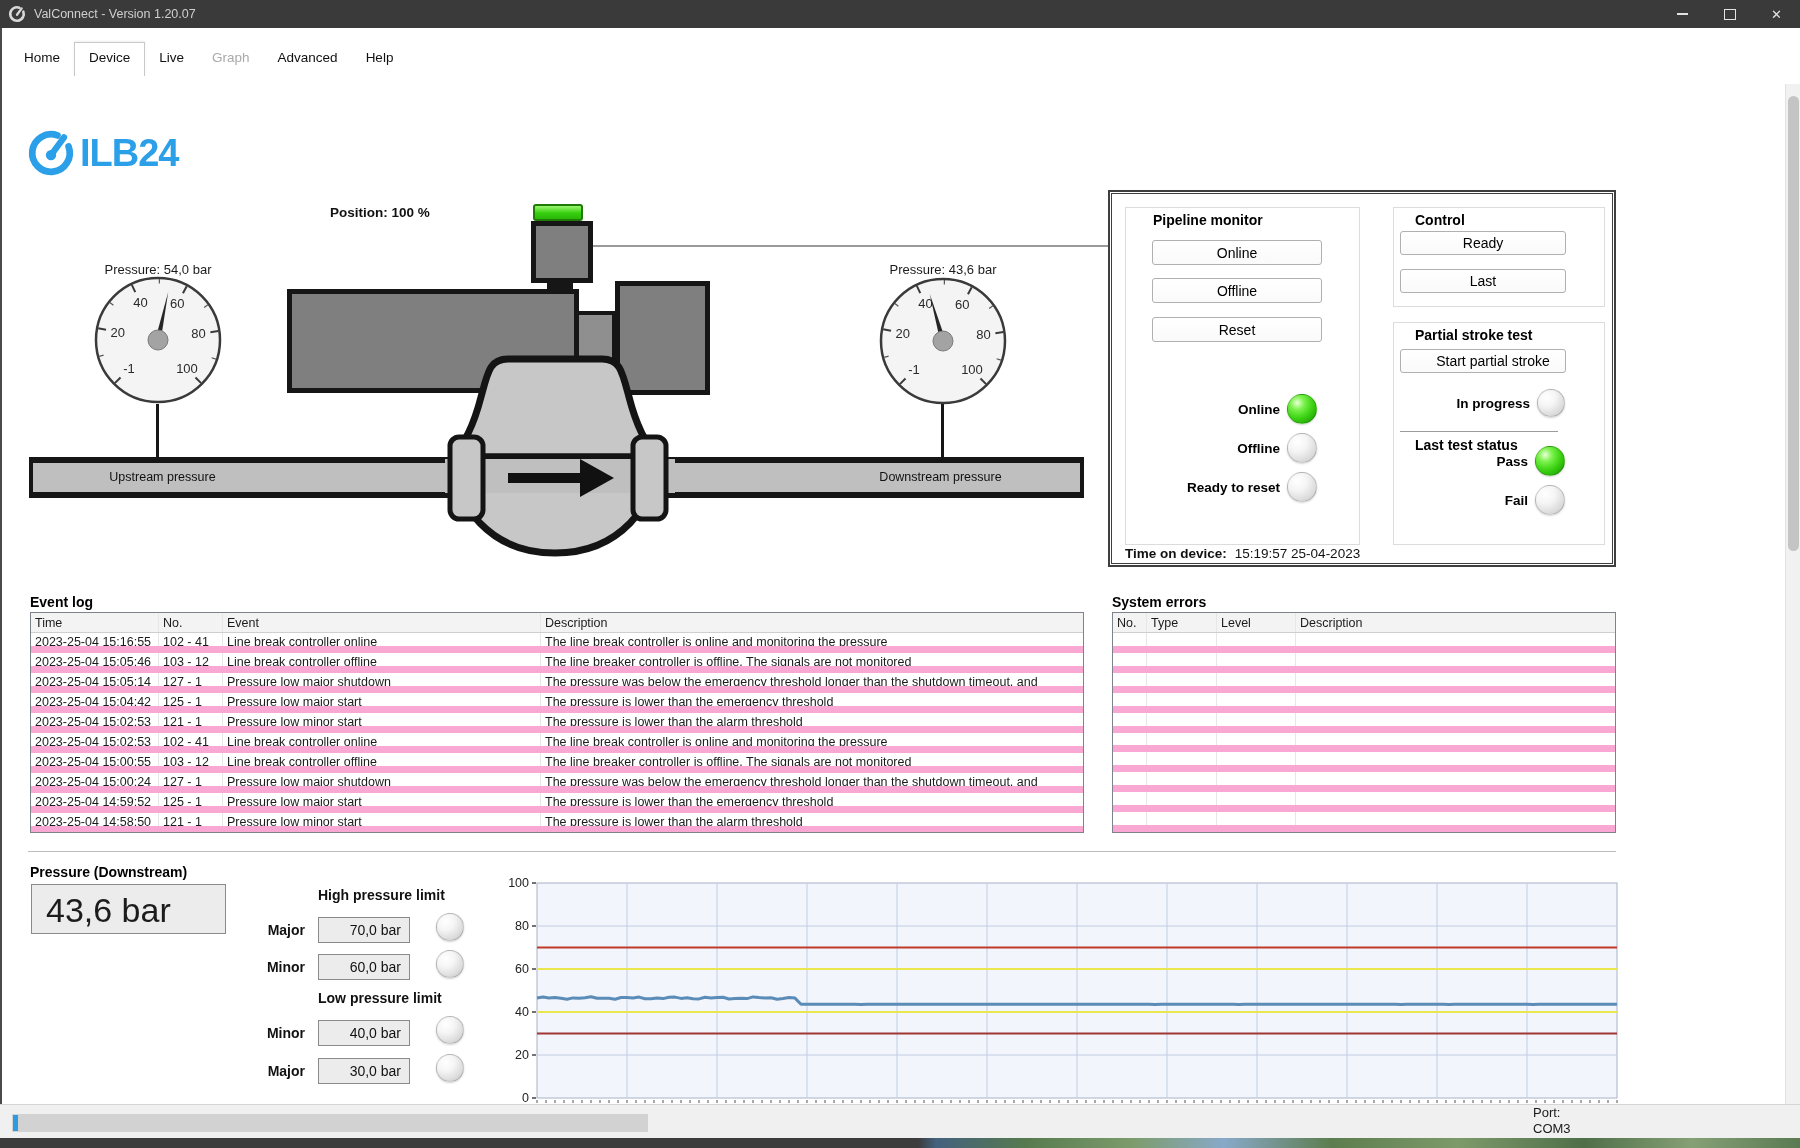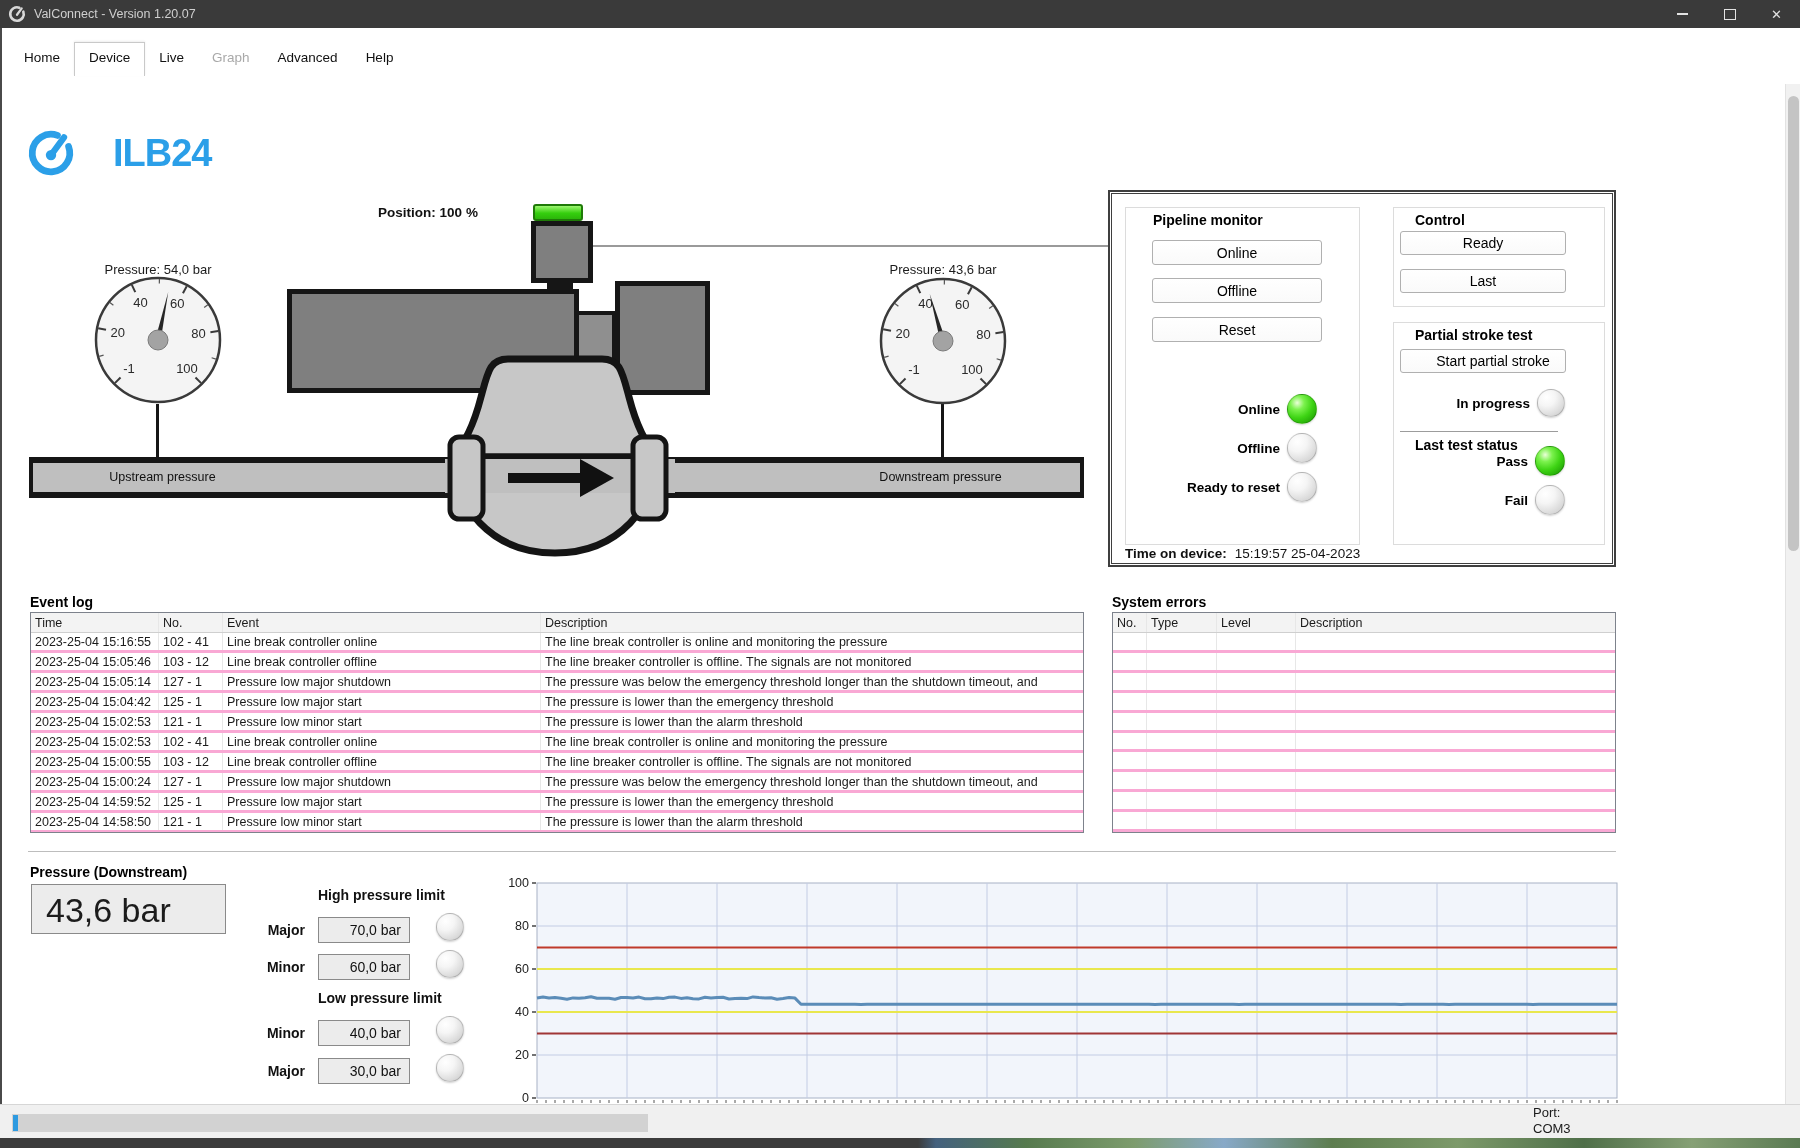--- a/index.html
+++ b/index.html
@@ -16,30 +16,30 @@
   .max-glyph{width:10px;height:9px;border:1.5px solid #e3e3e3;display:block;}
   .close-glyph{color:#e3e3e3;font-size:13px;line-height:13px;}
 
   
   #menu-tabs{position:absolute;left:10px;top:42px;display:flex;align-items:flex-end;}
   .tab{padding:7px 14px 8px 14px;font-size:13.5px;color:#111;background:transparent;}
   .tab.active{border:1px solid #c9c9c9;border-bottom:none;background:#fff;padding-bottom:11px;margin-bottom:-3px;box-shadow:0 -1px 2px rgba(0,0,0,.07);}
   .tab.disabled{color:#a9a9a9;}
 
   
-  .logo-text{position:absolute;left:80px;top:127px;font-size:38px;font-weight:bold;color:#2b9fe8;letter-spacing:-1px;line-height:52px;margin-left:33px;}
+  .logo-text{position:absolute;left:80px;top:127px;font-size:38px;font-weight:bold;color:#2b9fe8;letter-spacing:-1px;line-height:52px;}
 
   
   .darkbox{position:absolute;background:#7f7f7f;border:5px solid #161616;box-sizing:border-box;}
   .pipe{position:absolute;left:29px;top:457px;width:1055px;height:41px;background:#bfbfbf;
         border-top:6px solid #161616;border-bottom:6px solid #161616;border-left:4px solid #161616;border-right:4px solid #161616;box-sizing:border-box;}
   .pipe-label{position:absolute;top:470px;width:205px;text-align:center;font-size:12.5px;color:#111;}
   .gline{position:absolute;width:3px;background:#161616;}
   .glabel{position:absolute;width:200px;text-align:center;font-size:13px;color:#1c1c1c;}
-  .pos-label{position:absolute;left:330px;top:205px;width:196px;text-align:center;font-size:13.5px;font-weight:600;}
+  .pos-label{position:absolute;left:330px;top:205px;width:196px;text-align:left;font-size:13.5px;font-weight:600;}
   .green-ind{position:absolute;left:533px;top:204px;width:50px;height:17px;border:2px solid #1f7a08;border-radius:3px;
              background:linear-gradient(#9cf76f,#35cf0e 55%,#2bb60a);box-sizing:border-box;}
   .connector{position:absolute;left:593px;top:245px;width:515px;height:2px;background:#9a9a9a;}
 
   
   .panel-outer{position:absolute;left:1108px;top:190px;width:508px;height:377px;border:2px solid #3f3f3f;box-sizing:border-box;background:#fff;}
   .panel-inner{position:absolute;inset:1px;border:1px solid #3f3f3f;}
   .group{position:absolute;border:1px solid #dcdcdc;background:#fff;box-sizing:border-box;}
   .gtitle{position:absolute;font-size:14px;font-weight:bold;color:#000;padding-left:13px;}
   .vbtn{position:absolute;display:flex;align-items:center;justify-content:center;background:linear-gradient(#ffffff,#fafafa);
@@ -49,21 +49,21 @@
   .led-off{background:radial-gradient(circle at 33% 28%,#ffffff 0%,#f5f5f5 35%,#dcdcdc 70%,#c6c6c6 100%);}
   .led-row{position:absolute;display:flex;align-items:center;justify-content:flex-end;gap:7px;}
   .led-row .lbl{font-size:13.5px;font-weight:bold;color:#000;}
   .divline{position:absolute;height:1px;background:#9c9c9c;}
   .tod{position:absolute;left:1125px;top:546px;font-size:13.5px;}
   .tod b{margin-right:8px;}
 
   
   .sec-title{position:absolute;font-size:14px;font-weight:bold;color:#000;}
   .tbl{position:absolute;border:1px solid #7d828c;background:#fff;display:flex;flex-direction:column;overflow:hidden;box-sizing:border-box;}
-  .trow{display:flex;height:20px;border-bottom:3px solid #f9a8d4;box-sizing:border-box;}
+  .trow{display:flex;height:20px;border-bottom:7px solid #f9a8d4;box-sizing:border-box;}
   .trow.thead{background:#f3f3f3;border-bottom:1px solid #cfcfcf;}
   .tcell{padding:0 4px;font-size:12.5px;line-height:19px;white-space:nowrap;overflow:hidden;border-right:1px solid #e7e7e7;flex-shrink:0;color:#1b1b1b;box-sizing:border-box;}
   .tcell:last-child{border-right:none;}
 
   
   .bigval{position:absolute;left:31px;top:884px;width:195px;height:50px;background:#ececec;border:1px solid #8a8a8a;
           font-size:34px;color:#1c1c1c;padding-left:14px;line-height:50px;box-sizing:border-box;}
   .limit-lbl{position:absolute;width:65px;text-align:right;font-size:14px;font-weight:bold;}
   .limit-box{position:absolute;width:92px;height:26px;background:#ececec;border:1px solid #8a8a8a;box-sizing:border-box;
              font-size:14px;text-align:right;padding-right:8px;line-height:24px;color:#111;}

